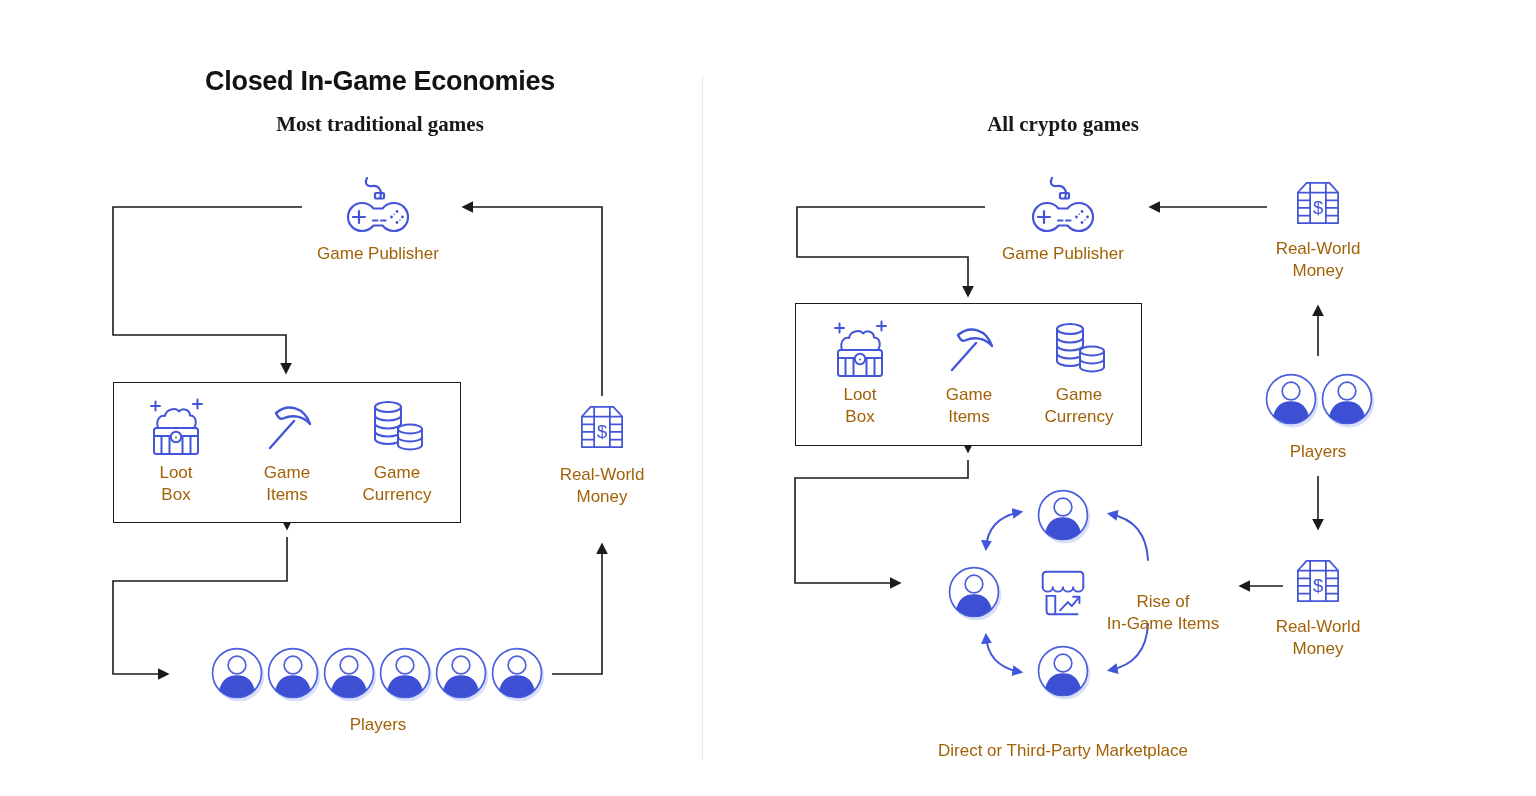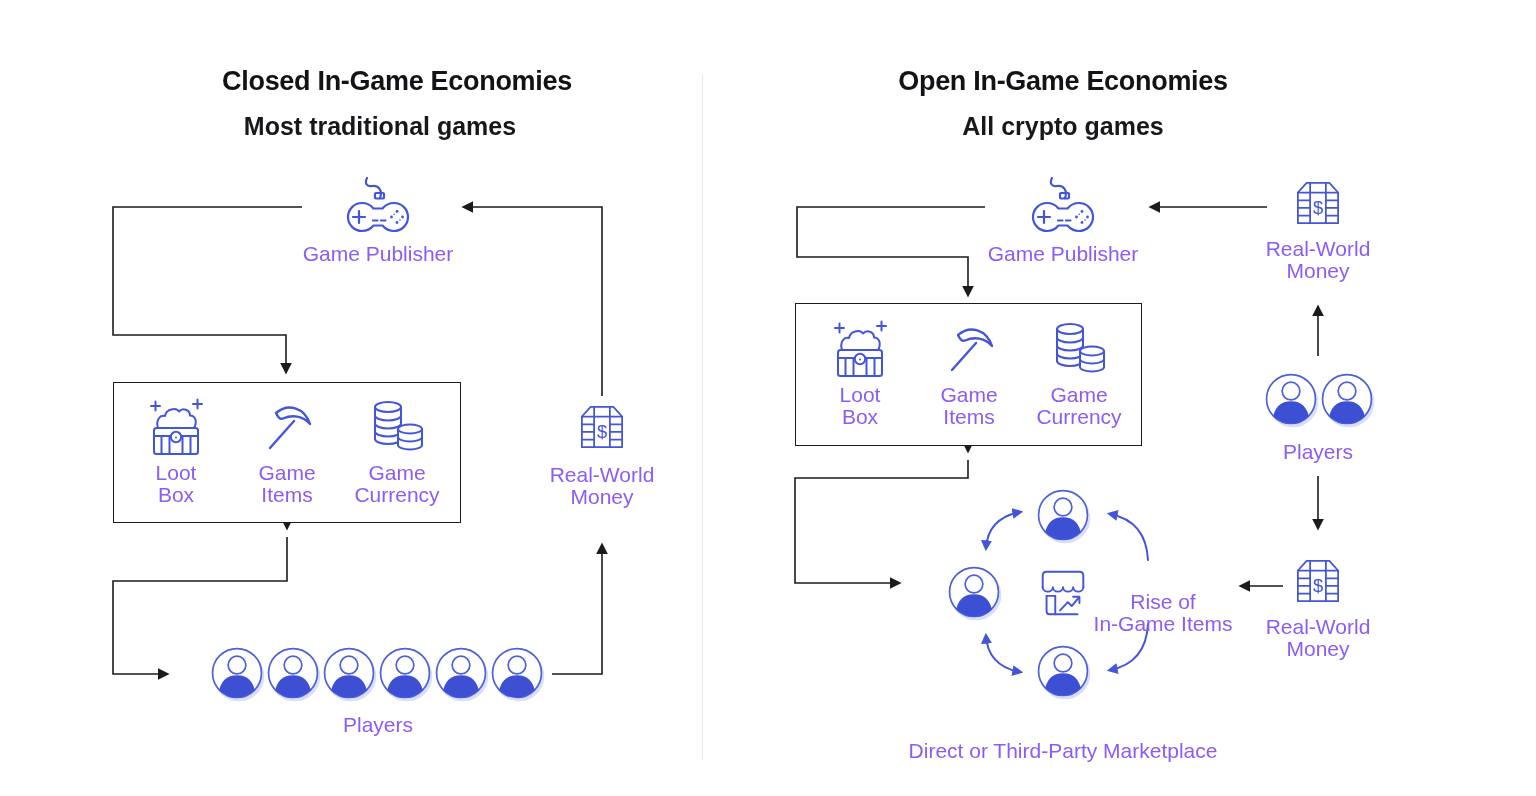--- a/index.html
+++ b/index.html
@@ -3,22 +3,22 @@
 <meta charset="utf-8">
 <style>
   html,body{margin:0;padding:0;background:#ffffff;}
   .canvas{
     position:relative;width:1536px;height:796px;background:#ffffff;overflow:hidden;
     font-family:"Liberation Sans",sans-serif;color:#17181c;
   }
   .abs{position:absolute;}
   .centered{transform:translateX(-50%);text-align:center;}
   .title{font-size:27px;font-weight:700;letter-spacing:-0.3px;color:#121316;white-space:nowrap;}
-  .subtitle{font-size:25px;font-weight:700;color:#17181c;white-space:nowrap;}
-  .lbl{font-size:21px;font-weight:400;color:#8b5cf6;line-height:22px;white-space:nowrap;}
+  .subtitle{font-size:21px;font-weight:700;color:#17181c;white-space:nowrap;font-family:Liberation Serif, serif;}
+  .lbl{font-size:17px;font-weight:400;color:#a16207;line-height:22px;white-space:nowrap;}
   .divider{width:1px;background:#e8e8f0;}
   .ebox{border:1.6px solid #1b1b1b;background:#ffffff;}
   .icon{display:block;}
   .avatar{filter:drop-shadow(2.5px 3px 0px rgba(130,150,230,0.30));}
   svg{overflow:visible;}
   .connector-layer{position:absolute;left:0;top:0;pointer-events:none;}
 </style>
 </head>
 <body>
 
@@ -140,21 +140,21 @@
     <g fill="none" stroke="#4355D8" stroke-width="2" stroke-linecap="round">
       <path d="M986,548 Q988,518 1020,512" marker-start="url(#mBlue)" marker-end="url(#mBlue)"></path>
       <path d="M986,636 Q988,666 1020,672" marker-start="url(#mBlue)" marker-end="url(#mBlue)"></path>
       <path d="M1148,560 Q1146,521 1110,514" marker-end="url(#mBlue)"></path>
       <path d="M1148,624 Q1146,663 1110,670" marker-end="url(#mBlue)"></path>
     </g>
   </svg>
 
   <div class="abs divider" style="left:702px;top:75px;height:685px;"></div>
 
-  <div class="abs centered title" style="left:397px;top:66px;">Closed In-Game Economies</div>
+  <div class="abs centered title" style="left:380px;top:66px;">Closed In-Game Economies</div>
   <div class="abs centered subtitle" style="left:380px;top:112px;">Most traditional games</div>
 
   <svg class="abs icon" style="left:340px;top:177px;" width="76" height="66">
       <use href="#sym-controller"></use>
     </svg>
   <div class="abs centered lbl" style="left:378px;top:243px;">Game Publisher</div>
 
   <div class="abs ebox" style="left:113px;top:382px;width:346px;height:139px;"></div>
   <svg class="abs icon" style="left:144px;top:396px;" width="64" height="62">
       <use href="#sym-chest"></use>
@@ -199,21 +199,20 @@
       <use href="#sym-avatar"></use>
     </svg>
   <svg class="abs icon avatar" style="left:433px;top:645px;" width="56" height="56">
       <use href="#sym-avatar"></use>
     </svg>
   <svg class="abs icon avatar" style="left:489px;top:645px;" width="56" height="56">
       <use href="#sym-avatar"></use>
     </svg>
   <div class="abs centered lbl" style="left:378px;top:714px;">Players</div>
 
-  <div class="abs centered title" style="left:1063px;top:66px;">Open In-Game Economies</div>
   <div class="abs centered subtitle" style="left:1063px;top:112px;">All crypto games</div>
 
   <svg class="abs icon" style="left:1025px;top:177px;" width="76" height="66">
       <use href="#sym-controller"></use>
     </svg>
   <div class="abs centered lbl" style="left:1063px;top:243px;">Game Publisher</div>
 
   <svg class="abs icon" style="left:1290px;top:178px;" width="56" height="50">
       <use href="#sym-money"></use>
     </svg>

